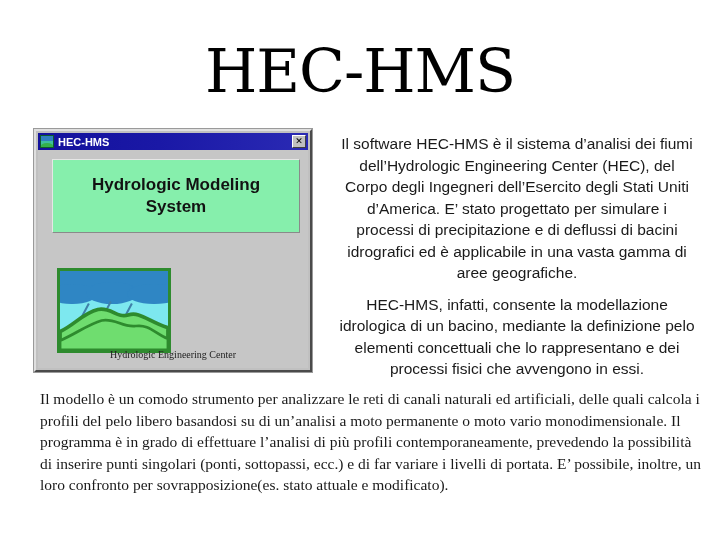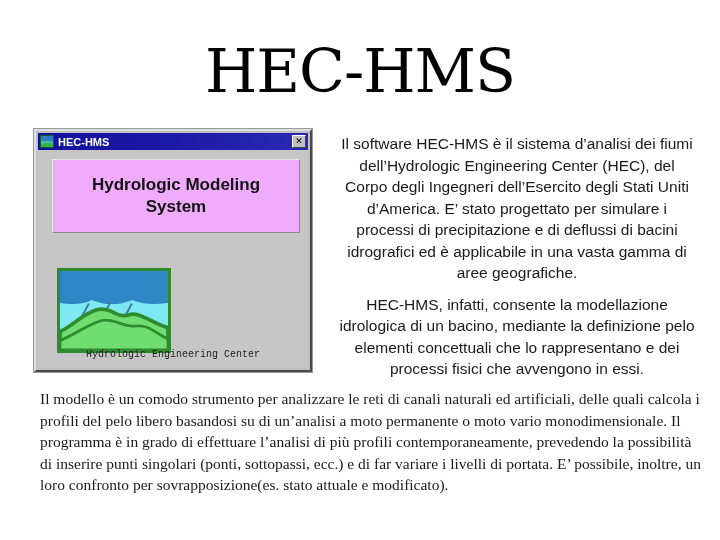--- a/index.html
+++ b/index.html
@@ -119,21 +119,21 @@
     bottom: 2px;
     background: #c6c6c6;
   }
 
   #heading-panel {
     position: absolute;
     left: 14px;
     top: 9px;
     width: 248px;
     height: 74px;
-    background: #f0abfc;
+    background: #86efac;
     border-top: 1px solid #e6e6e6;
     border-left: 1px solid #e6e6e6;
     border-right: 1px solid #8a8a8a;
     border-bottom: 1px solid #8a8a8a;
     box-sizing: border-box;
     display: flex;
     align-items: center;
     justify-content: center;
   }
   #heading-text {
@@ -187,21 +187,21 @@
     height: 58%;
     display: block;
   }
 
   #footer-text {
     position: absolute;
     left: 0;
     right: 0;
     bottom: 8px;
     text-align: center;
-    font-family: Liberation Mono, monospace;
+    font-family: Liberation Serif, serif;
     font-size: 10px;
     color: #222222;
   }
 
   
   #right-column {
     position: absolute;
     left: 338px;
     top: 133px;
     width: 358px;

